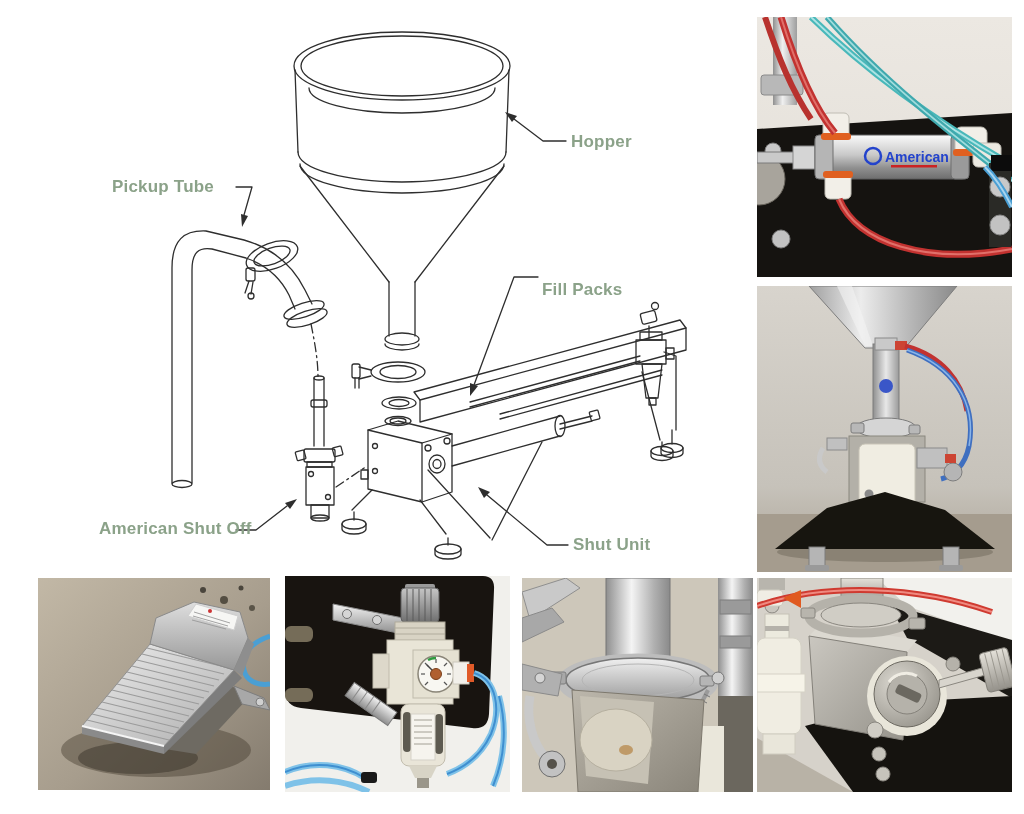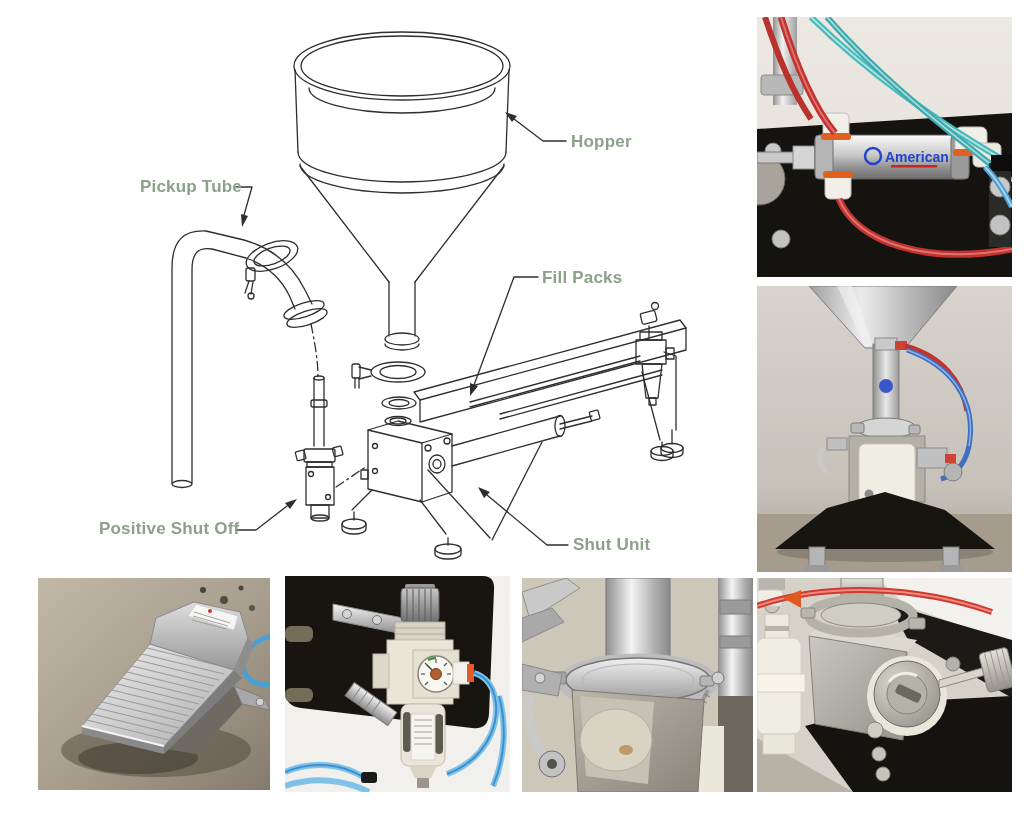--- a/index.html
+++ b/index.html
@@ -141,23 +141,23 @@
     <g fill="#2e2e2e" stroke="none">
       <polygon points="505,112 517,116 512,122"></polygon>
       <polygon points="242,227 248,216 241,214"></polygon>
       <polygon points="470,396 478,386 470,383"></polygon>
       <polygon points="297,499 290,509 285,503"></polygon>
       <polygon points="478,487 490,492 484,498"></polygon>
     </g>
   </svg>
 
   <span class="diagram-label" style="left:571px;top:132px">Hopper</span>
-  <span class="diagram-label" style="left:140px;top:177px">Pickup Tube</span>
-  <span class="diagram-label" style="left:542px;top:268px">Fill Packs</span>
-  <span class="diagram-label" style="left:99px;top:519px">Positive Shut Off</span>
+  <span class="diagram-label" style="left:112px;top:177px">Pickup Tube</span>
+  <span class="diagram-label" style="left:542px;top:280px">Fill Packs</span>
+  <span class="diagram-label" style="left:99px;top:519px">American Shut Off</span>
   <span class="diagram-label" style="left:573px;top:535px">Shut Unit</span>
 
   <svg class="photo" style="left:757px;top:17px" width="255" height="260" viewBox="0 0 255 260">
     <defs>
       <linearGradient id="aBg" x1="0" y1="0" x2="0" y2="1">
         <stop offset="0" stop-color="#ece8e2"></stop>
           <stop offset="1" stop-color="#e2ded7"></stop>
       </linearGradient>
       <linearGradient id="aCyl" x1="0" y1="0" x2="0" y2="1">
         <stop offset="0" stop-color="#fafafa"></stop>

